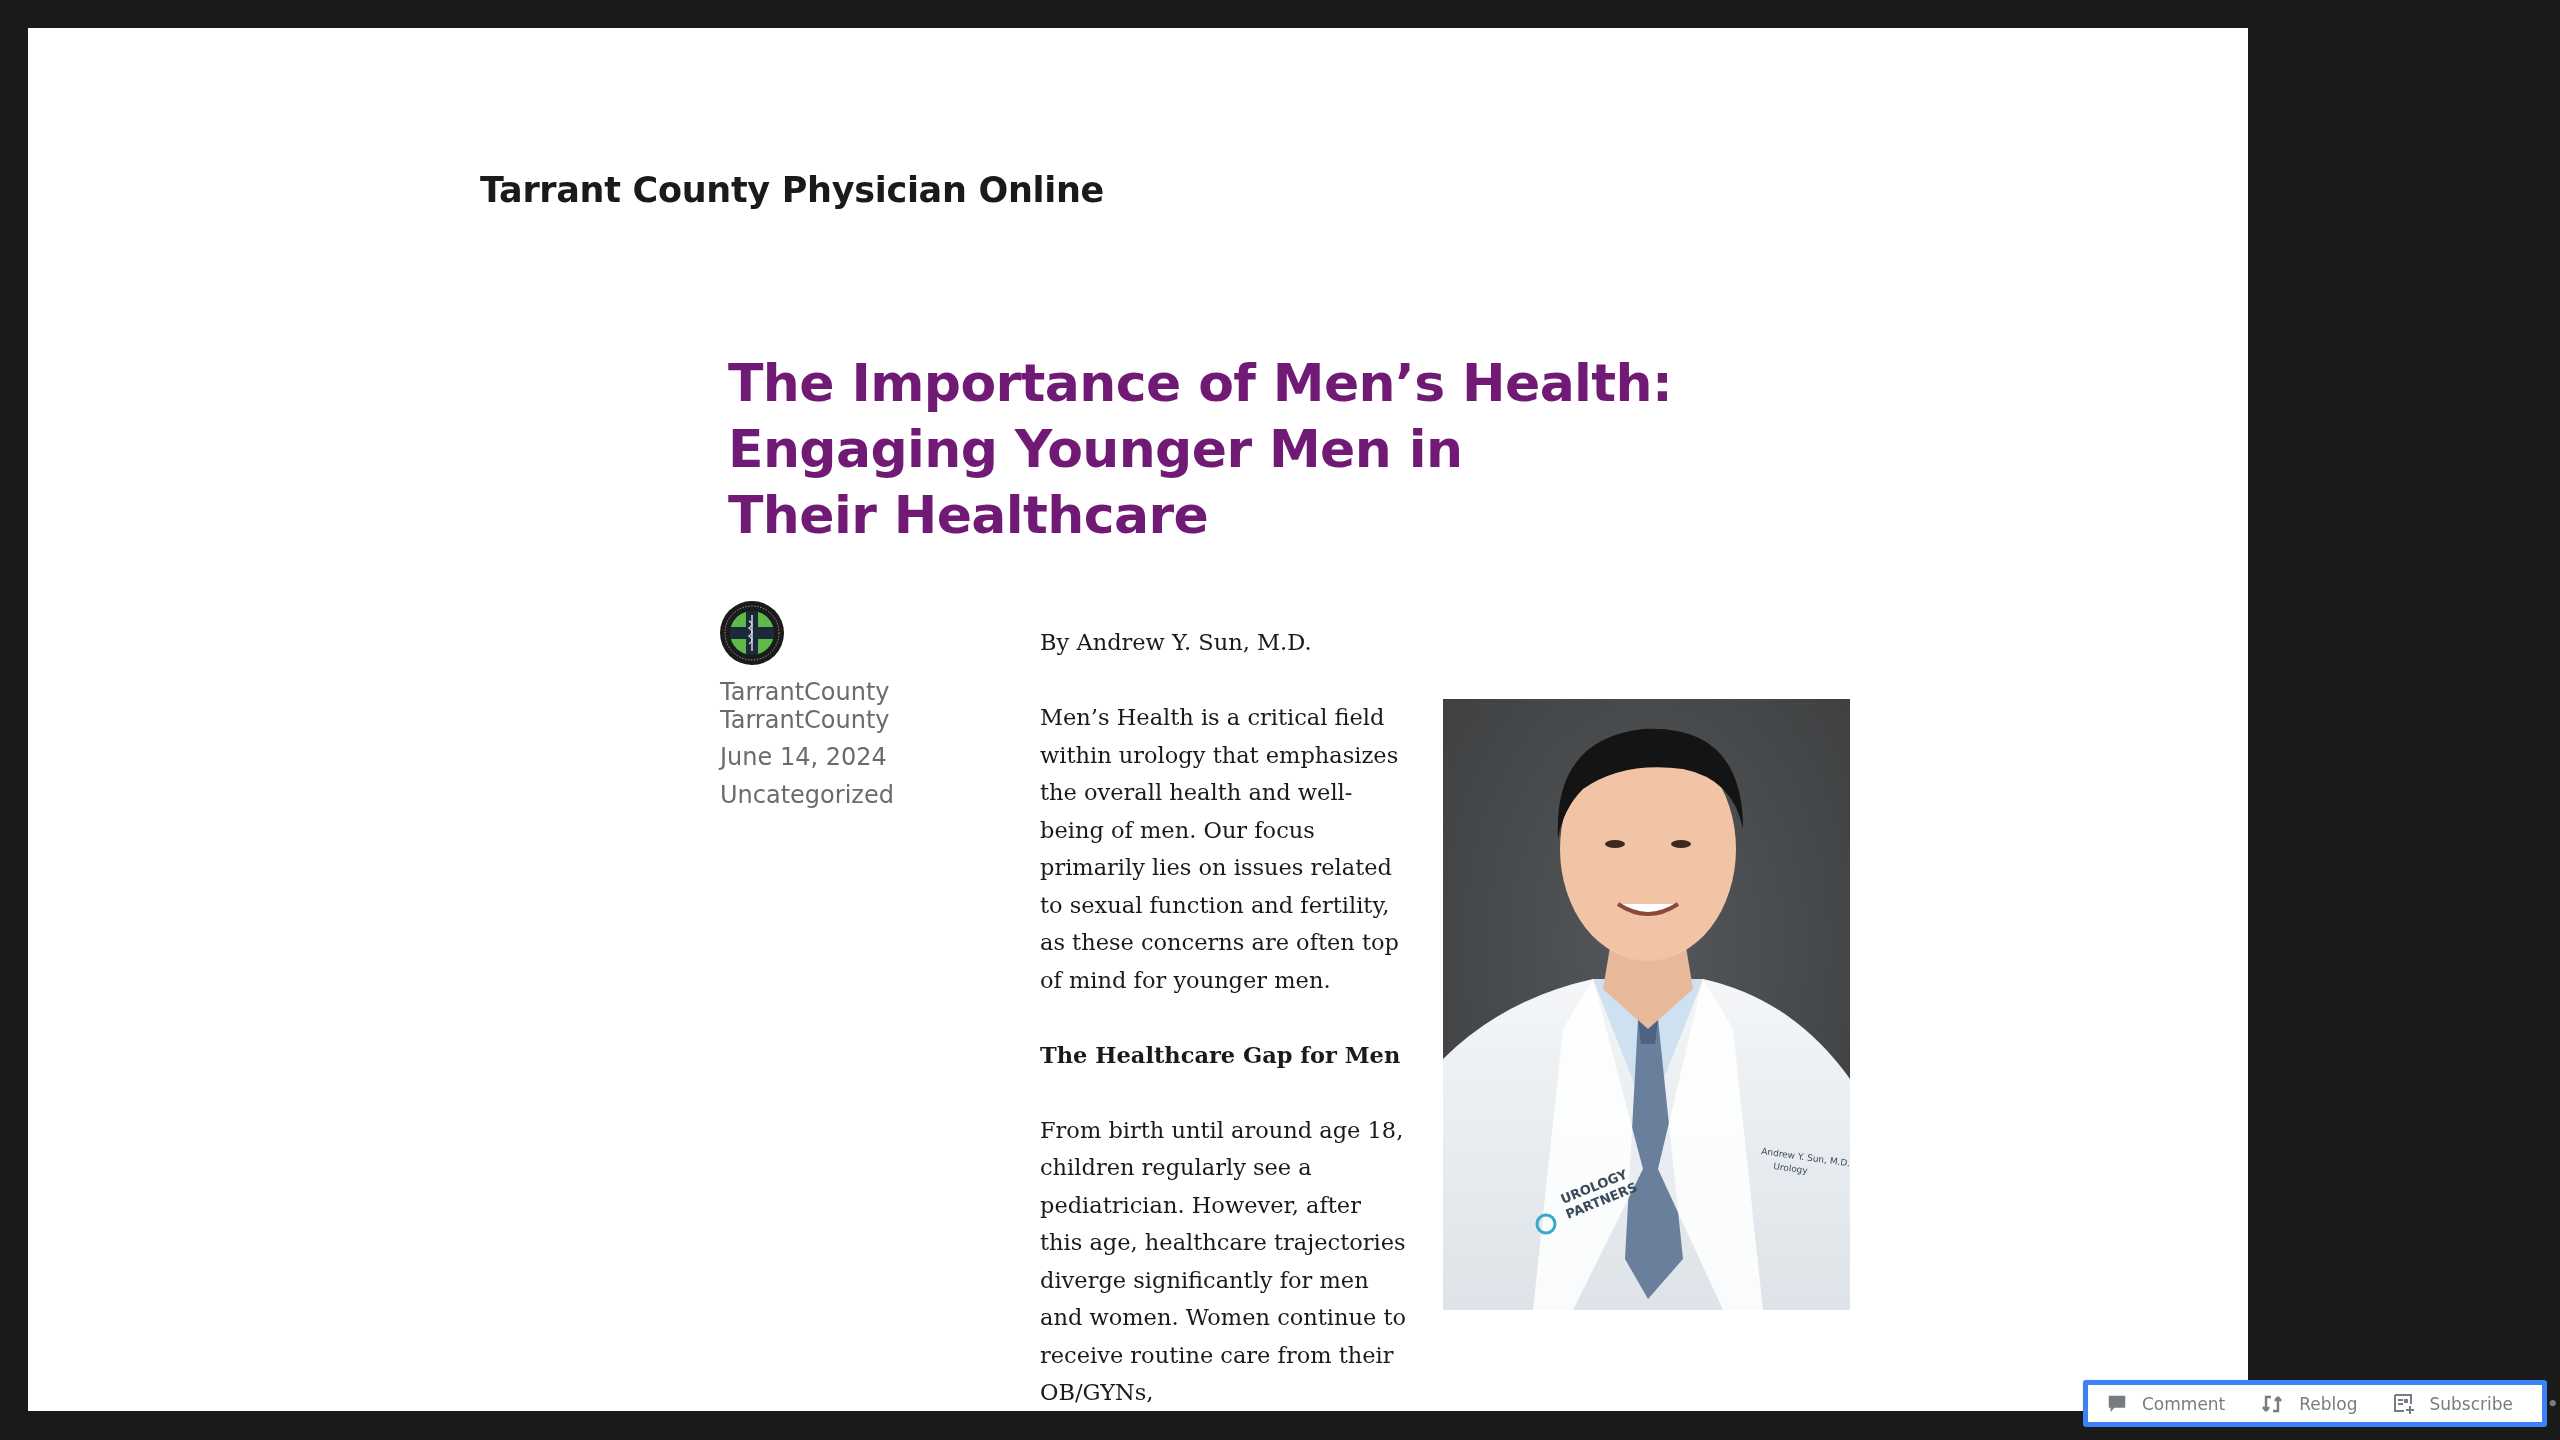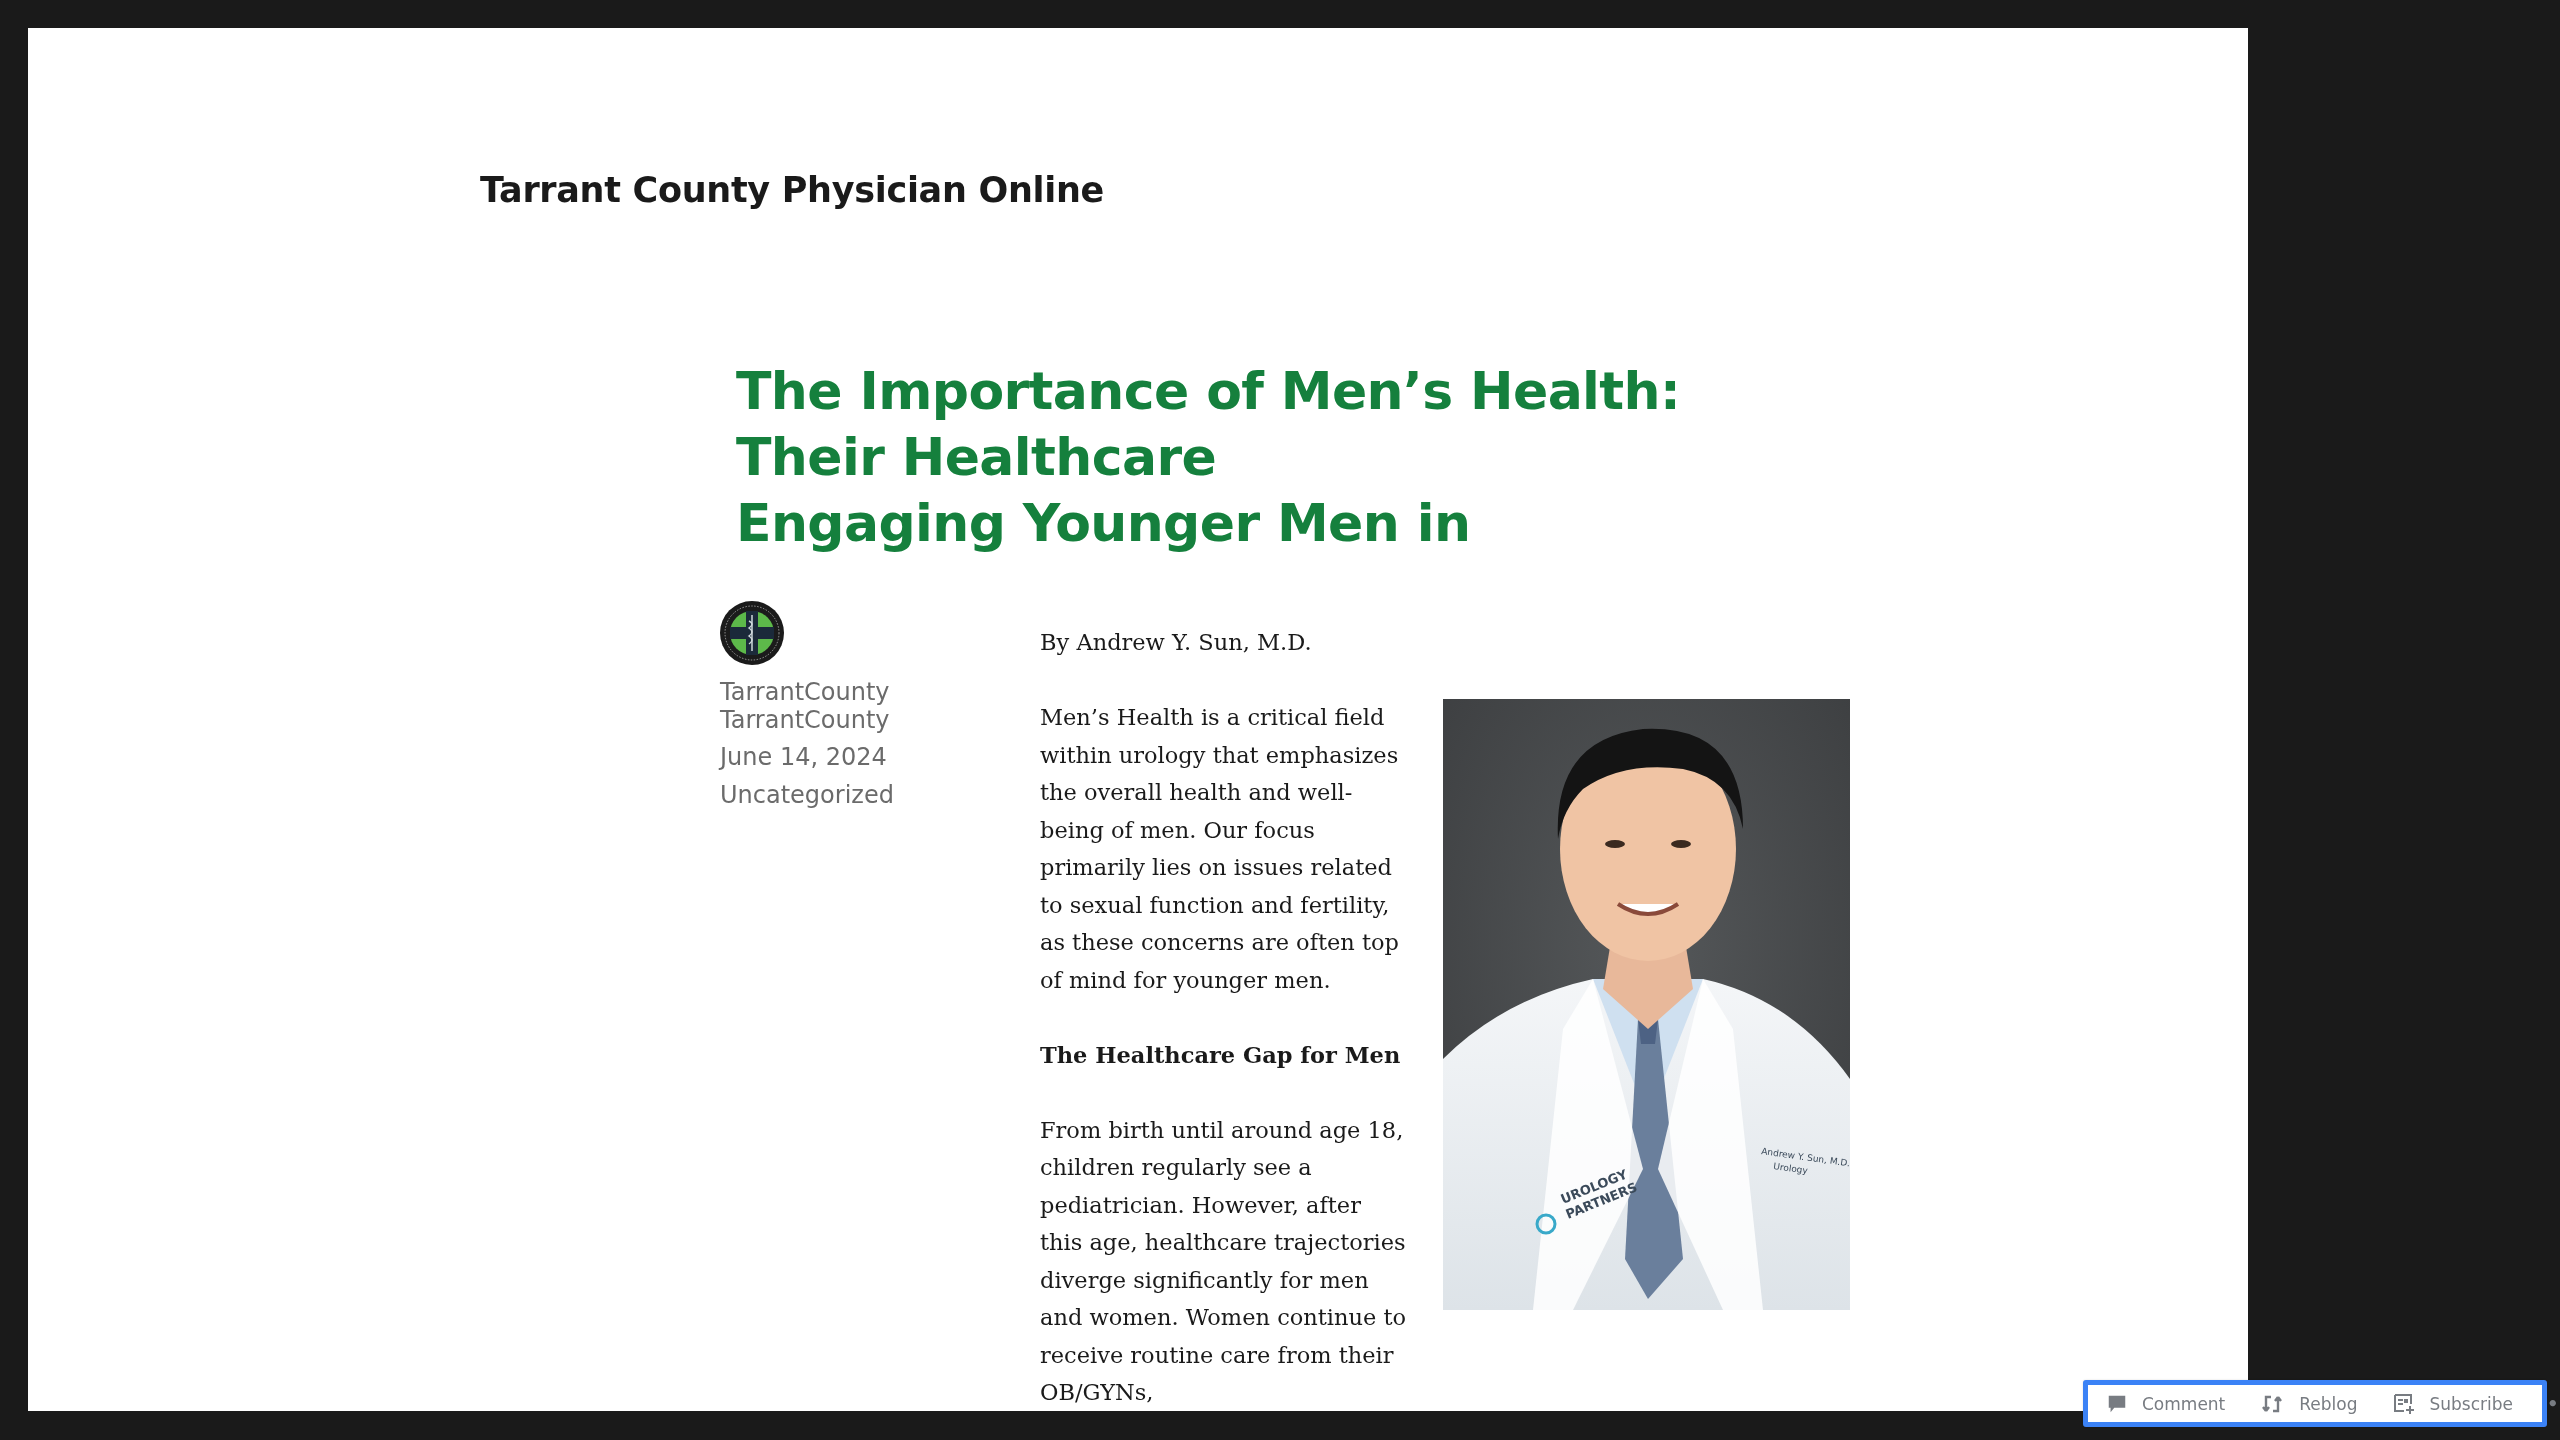--- a/index.html
+++ b/index.html
@@ -31,27 +31,27 @@
       letter-spacing: -0.3px;
       color: #1a1a1a;
       white-space: nowrap;
       text-decoration: none;
     }
     .entry-title {
       position: absolute;
       left: 692px;
       top: 314px;
       width: 980px;
-      margin: 16px;
+      margin: 8px;
       font-family: "DejaVu Sans", sans-serif;
       font-weight: bold;
       font-size: 52px;
       line-height: 66px;
       letter-spacing: -0.6px;
-      color: #15803d;
+      color: #701a75;
     }
     .entry-title span { display: block; white-space: nowrap; }
     .meta {
       position: absolute;
       left: 692px;
       top: 573px;
       width: 250px;
       font-family: "DejaVu Sans", sans-serif;
       font-size: 24px;
       line-height: 27.5px;
@@ -127,22 +127,22 @@
   </style>
 </head>
 <body>
 
 <div class="frame">
 
   <a class="site-title">Tarrant County Physician Online</a>
 
   <h1 class="entry-title">
     <span>The Importance of Men’s Health:</span>
+    <span>Engaging Younger Men in</span>
     <span>Their Healthcare</span>
-    <span>Engaging Younger Men in</span>
   </h1>
 
   <div class="meta">
     <div class="avatar">
       <svg width="64" height="64" viewBox="0 0 64 64">
         <circle cx="32" cy="32" r="31" fill="#1b1b1b"></circle>
         <circle cx="32" cy="32" r="22" fill="#5db94a"></circle>
         <rect x="26" y="10" width="12" height="44" fill="#1b2a3a"></rect>
         <rect x="10" y="26" width="44" height="12" fill="#1b2a3a"></rect>
         <path d="M32 14 L32 50" stroke="#cfd8dc" stroke-width="1.5"></path>

